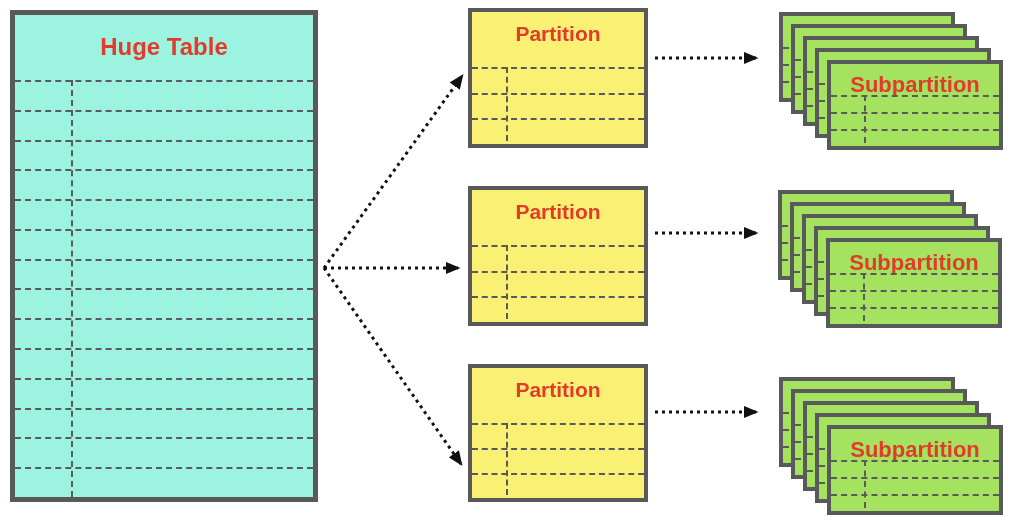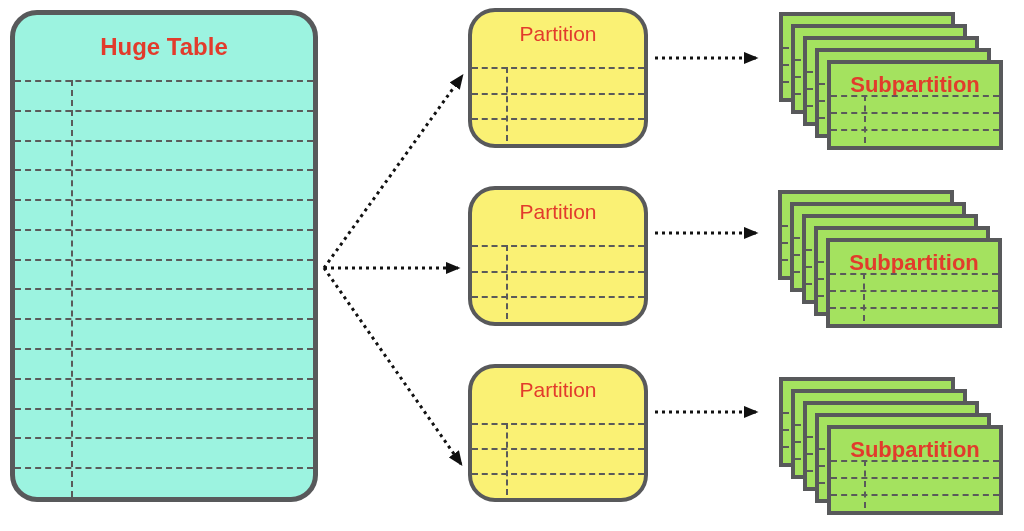--- a/index.html
+++ b/index.html
@@ -2,21 +2,21 @@
 <html><head>
 <meta charset="utf-8">
 <style>
   html,body { margin:0; padding:0; }
   .canvas {
     position:relative; width:1024px; height:531px;
     background:var(--bg,#ffffff);
     font-family:"Liberation Sans", sans-serif;
     overflow:hidden;
   }
-  .box { position:absolute; box-sizing:border-box;border-radius:27px; }
+  .box { position:absolute; box-sizing:border-box; }
 
   
   .arrows { position:absolute; left:0; top:0; pointer-events:none; }
 
   
   #huge-table {
     left:10px; top:10px; width:308px; height:492px;
     border:5px solid var(--border); background:var(--cyan);
   }
   .ht-title {
@@ -32,21 +32,21 @@
   
   .partition {
     left:468px; width:180px; height:140px;
     border:4px solid var(--border); background:var(--yellow);
   }
   .partition.p1 { top:8px; }
   .partition.p2 { top:186px; }
   .partition.p3 { top:364px; height:138px; }
   .pt-title {
     display:block; text-align:center; margin-top:10px;
-    font-size:21px; font-weight:normal; color:var(--red);
+    font-size:21px; font-weight:bold; color:var(--red);
   }
   .pt-grid { position:absolute; left:0; right:0; top:55px; bottom:0;
     display:flex; flex-direction:column; }
   .pt-vline { position:absolute; left:34px; top:55px; bottom:3px; width:0;
     border-left:2px dashed var(--dash); }
 
   
   .stack { position:absolute; width:224px; height:138px; }
   .stack.s1 { left:779px; top:12px; }
   .stack.s2 { left:778px; top:190px; }

